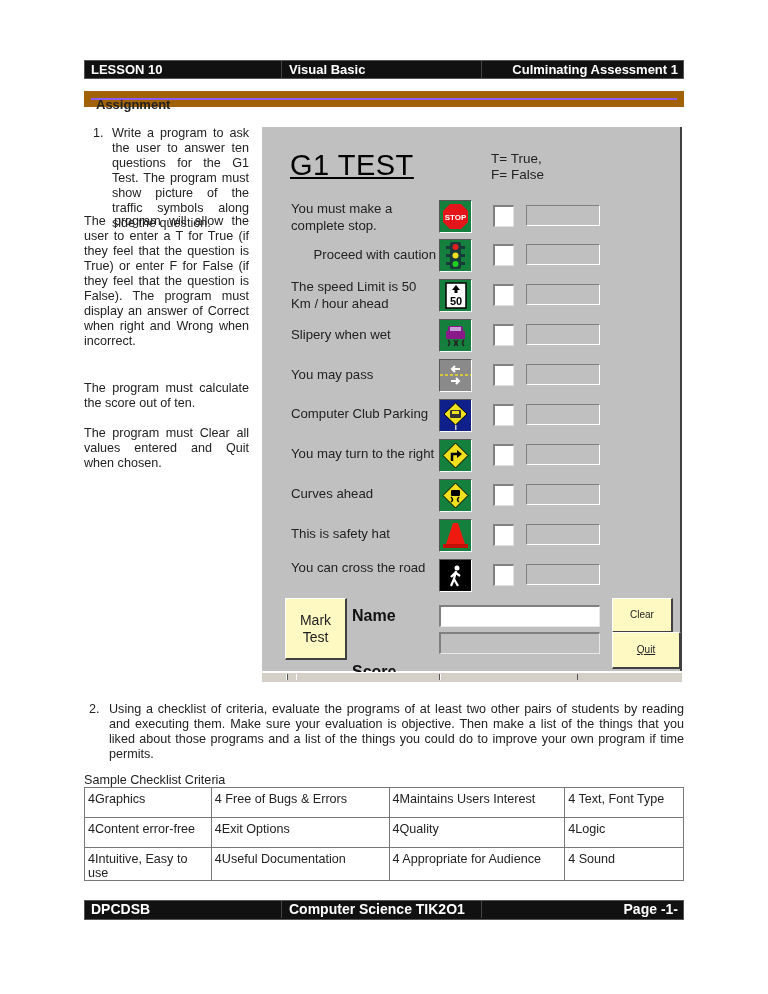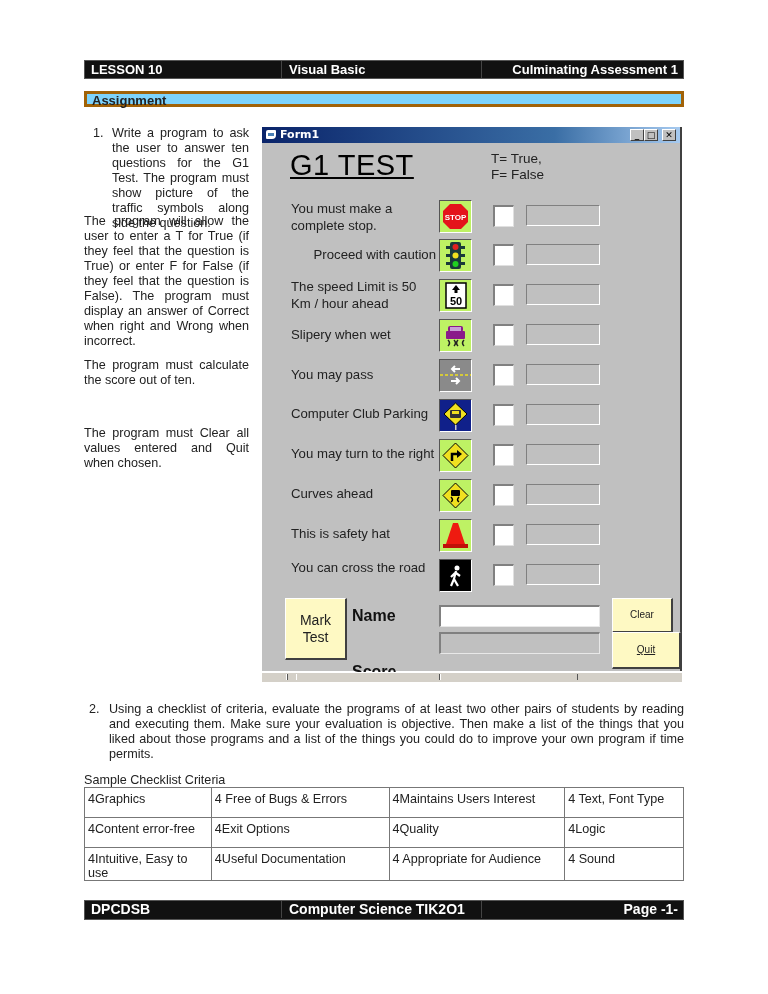--- a/index.html
+++ b/index.html
@@ -7,22 +7,22 @@
          font-family: "Liberation Sans", sans-serif; color: #222; }
   .abs { position: absolute; }
 
   
   .bar { position: absolute; left: 84px; width: 600px; height: 19px; background: #111;
          border: 1px solid #555; box-sizing: border-box; color: #fff; font-weight: bold;
          font-size: 13px; line-height: 17px; }
   .bar span { position: absolute; top: 0; }
   .bar .divider { position: absolute; top: 0; width: 1px; height: 17px; background: #444; }
 
-  .assign-head { left: 84px; top: 91px; width: 600px; height: 16px; background: #7dd3fc;
-                 border: 3px solid #a16207; box-sizing: border-box; font-weight: bold; font-size: 13px;
+  .assign-head { left: 84px; top: 91px; width: 600px; height: 16px; background: #8b5cf6;
+                 border: 7px solid #a16207; box-sizing: border-box; font-weight: bold; font-size: 13px;
                  line-height: 14px; padding-left: 5px; }
 
   .para { font-size: 12.6px; line-height: 15px; text-align: justify; color: #222; }
 
   
   .form { left: 262px; top: 127px; width: 420px; height: 544px; background: #c0c0c0;
           border-right: 2px solid #404040; box-sizing: border-box; }
   .titlebar { position: absolute; left: 0; top: 0; width: 418px; height: 16px;
               background: linear-gradient(to right, #0a246a, #3a6ea5 70%, #a6caf0); }
   .titlebar .ttl { position: absolute; left: 18px; top: 1px; font-size: 11px; font-weight: bold; color: #fff;
@@ -33,21 +33,21 @@
   .winbtn { position: absolute; top: 2px; width: 14px; height: 12px; background: #c0c0c0;
             border-top: 1px solid #fff; border-left: 1px solid #fff; border-right: 1px solid #404040; border-bottom: 1px solid #404040;
             box-sizing: border-box; font-size: 9px; line-height: 10px; text-align: center; color: #000; font-weight: bold;
             font-family: "DejaVu Sans", sans-serif; }
 
   .g1 { position: absolute; left: 28px; top: 22px; font-size: 29px; text-decoration: underline; color: #000;
         font-family: "Liberation Sans", sans-serif; letter-spacing: 0.5px; }
   .tf { position: absolute; left: 229px; top: 24px; font-size: 13.5px; line-height: 16px; color: #222; }
 
   .q { position: absolute; left: 29px; font-size: 13.2px; line-height: 17px; color: #222; width: 145px; }
-  .pic { position: absolute; left: 177px; width: 33px; height: 33px; background: #bef264;
+  .pic { position: absolute; left: 177px; width: 33px; height: 33px; background: #15803d;
          border-top: 1px solid #555; border-left: 1px solid #555; border-right: 1px solid #fff; border-bottom: 1px solid #fff;
          box-sizing: border-box; overflow: hidden; }
   .ans { position: absolute; left: 231px; width: 21px; height: 22px; background: #fff;
          border-top: 2px solid #808080; border-left: 2px solid #808080; border-right: 1px solid #e0e0e0; border-bottom: 1px solid #e0e0e0;
          box-sizing: border-box; }
   .res { position: absolute; left: 264px; width: 74px; height: 21px; background: #c0c0c0;
          border-top: 1px solid #808080; border-left: 1px solid #808080; border-right: 1px solid #fff; border-bottom: 1px solid #fff;
          box-sizing: border-box; font-size: 12px; line-height: 19px; padding-left: 3px; }
 
   .vbtn { position: absolute; background: #fef9c3; box-sizing: border-box;
@@ -74,31 +74,24 @@
   <span style="left:204px;">Visual Basic</span>
   <div class="divider" style="left:396px;"></div>
   <span style="right:5px;">Culminating Assessment 1</span>
 </div>
 
 <div class="abs assign-head">Assignment</div>
 
 <div class="abs para" style="left:93px; top:126px;">1.</div>
 <div class="abs para" style="left:112px; top:126px; width:137px;">Write a program to ask the user to answer ten questions for the G1 Test. The program must show picture of the traffic symbols along side the question.</div>
 <div class="abs para" style="left:84px; top:214px; width:165px;">The program will allow the user to enter a T for True (if they feel that the question is True) or enter F for False (if they feel that the question is False).  The program must display an answer of Correct when right and Wrong when incorrect.</div>
-<div class="abs para" style="left:84px; top:358px; width:165px;">The program must calculate the score out of ten.</div>
+<div class="abs para" style="left:84px; top:381px; width:165px;">The program must calculate the score out of ten.</div>
 <div class="abs para" style="left:84px; top:426px; width:165px;">The program must Clear all values entered and Quit when chosen.</div>
 
 <div class="abs form">
-  <div class="titlebar">
-    <div class="appicon"></div>
-    <span class="ttl">Form1</span>
-    <div class="winbtn" style="left:368px;">_</div>
-    <div class="winbtn" style="left:382px;">□</div>
-    <div class="winbtn" style="left:400px;">✕</div>
-  </div>
 
   <div class="g1">G1 TEST</div>
   <div class="tf">
     <div>T= True,</div>
     <div>F= False</div>
   </div>
 
   <div class="q" style="top:73px;">You must make a complete stop.</div>
   <div class="pic" style="top:73px;">
     <svg width="31" height="31" viewBox="0 0 31 31">

